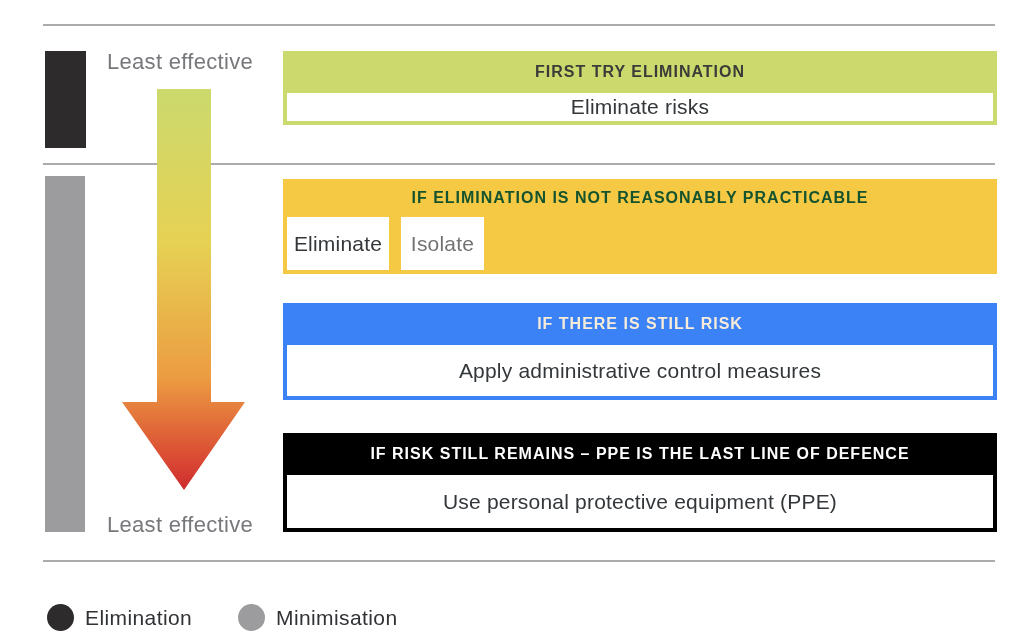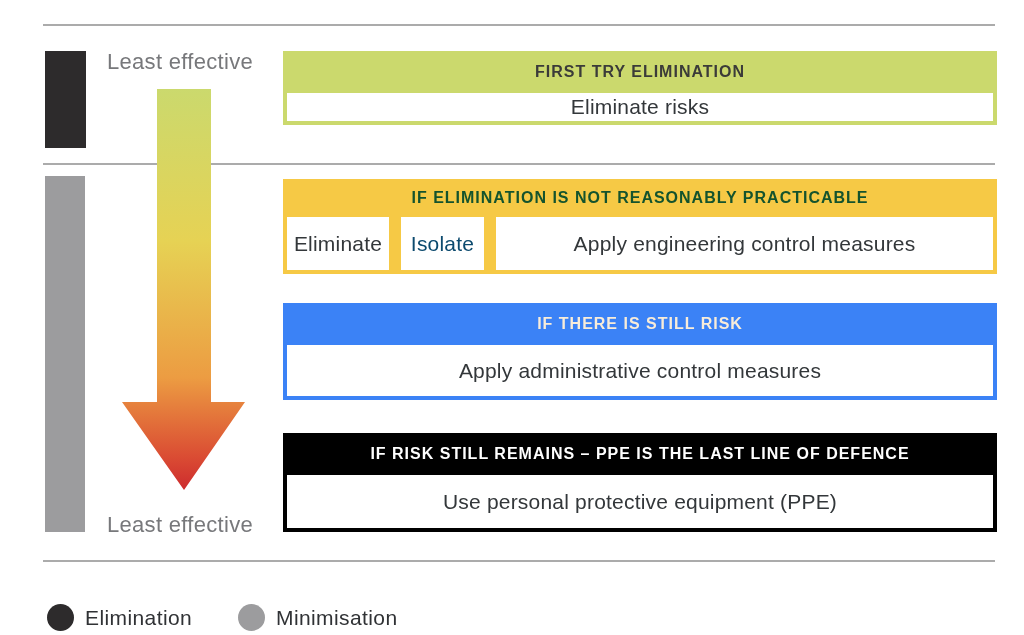--- a/index.html
+++ b/index.html
@@ -137,22 +137,21 @@
       <div class="level-cell" style="color: rgb(51, 55, 58);">Eliminate risks</div>
     </div>
   </section>
 
   <section class="level level-2" style="background-color: rgb(246, 201, 69);">
     <div class="level-header">
       <span style="color: #14532d;">IF ELIMINATION IS NOT REASONABLY PRACTICABLE</span>
     </div>
     <div class="level-body">
       <div class="level-cell cell-substitute" style="color: rgb(51, 55, 58);">Eliminate</div>
-      <div class="level-cell cell-isolate" style="color: #0c4a6e;">Isolate</div>
-      <div class="level-cell" style="color: rgb(51, 55, 58);">Apply engineering control measures</div>
+      <div class="level-cell cell-isolate" style="color: #737373;">Isolate</div>
     </div>
   </section>
 
   <section class="level level-3" style="background-color: #3b82f6;">
     <div class="level-header">
       <span style="color: rgb(248, 236, 217);">IF THERE IS STILL RISK</span>
     </div>
     <div class="level-body">
       <div class="level-cell" style="color: rgb(51, 55, 58);">Apply administrative control measures</div>
     </div>

